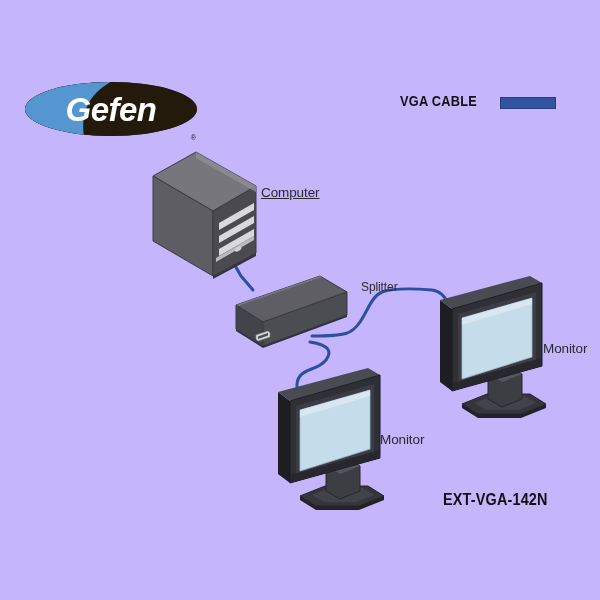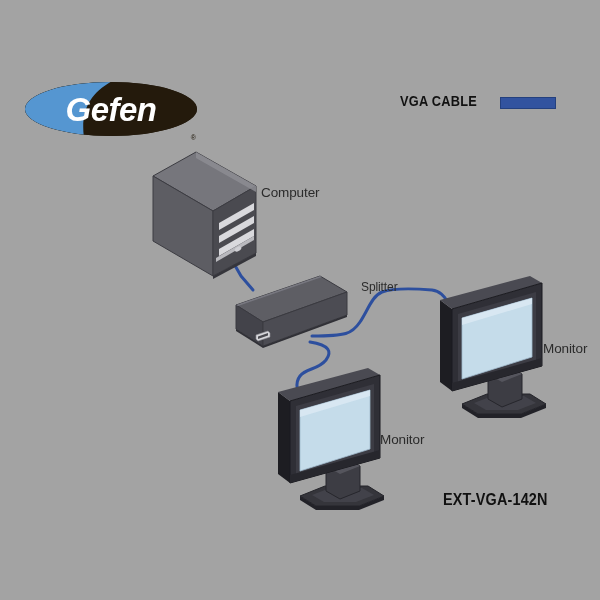--- a/index.html
+++ b/index.html
@@ -4,21 +4,21 @@
 <style>
   html, body {
     margin: 0;
     padding: 0;
     background: #ffffff;
   }
   #stage {
     position: relative;
     width: 600px;
     height: 600px;
-    background: #a3a3a3;
+    background: #c4b5fd;
     overflow: hidden;
     font-family: "Liberation Sans", sans-serif;
   }
   #diagram-svg {
     position: absolute;
     left: 0;
     top: 0;
     width: 600px;
     height: 600px;
     display: block;
@@ -27,20 +27,21 @@
     position: absolute;
     font-family: "Liberation Sans", sans-serif;
     white-space: nowrap;
   }
   #label-computer {
     left: 261px;
     top: 185px;
     font-size: 13.5px;
     color: #2b2b2b;
     letter-spacing: -0.1px;
+    text-decoration: underline;
   }
   #label-splitter {
     left: 361px;
     top: 280px;
     font-size: 12px;
     color: #2b2b2b;
     letter-spacing: -0.1px;
   }
   #label-monitor-right {
     left: 543px;

